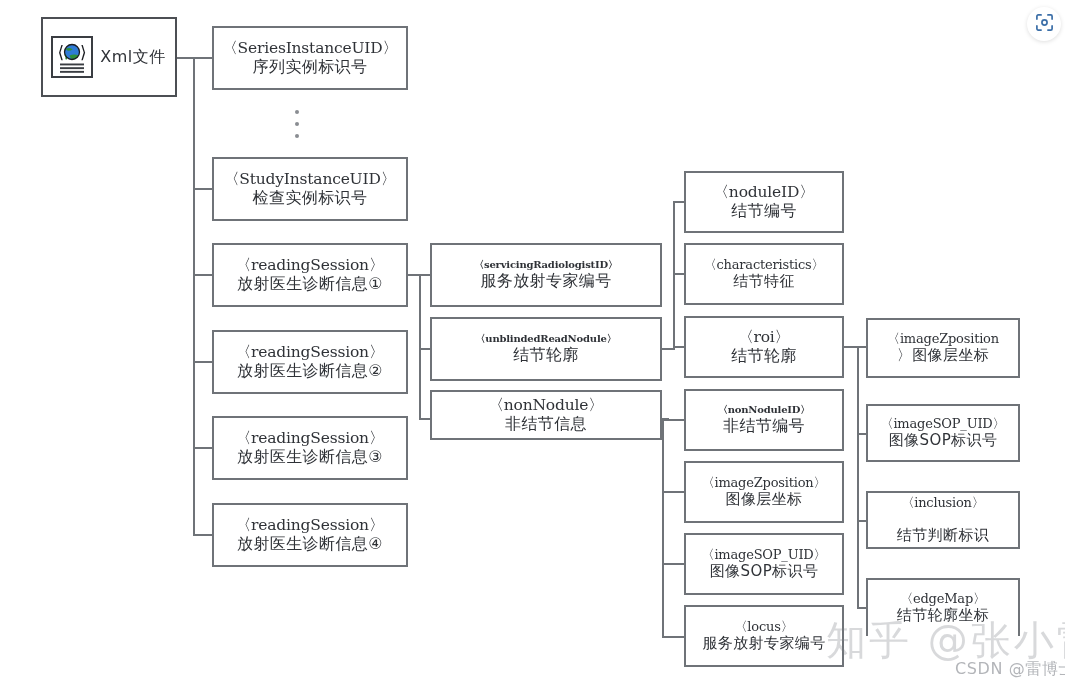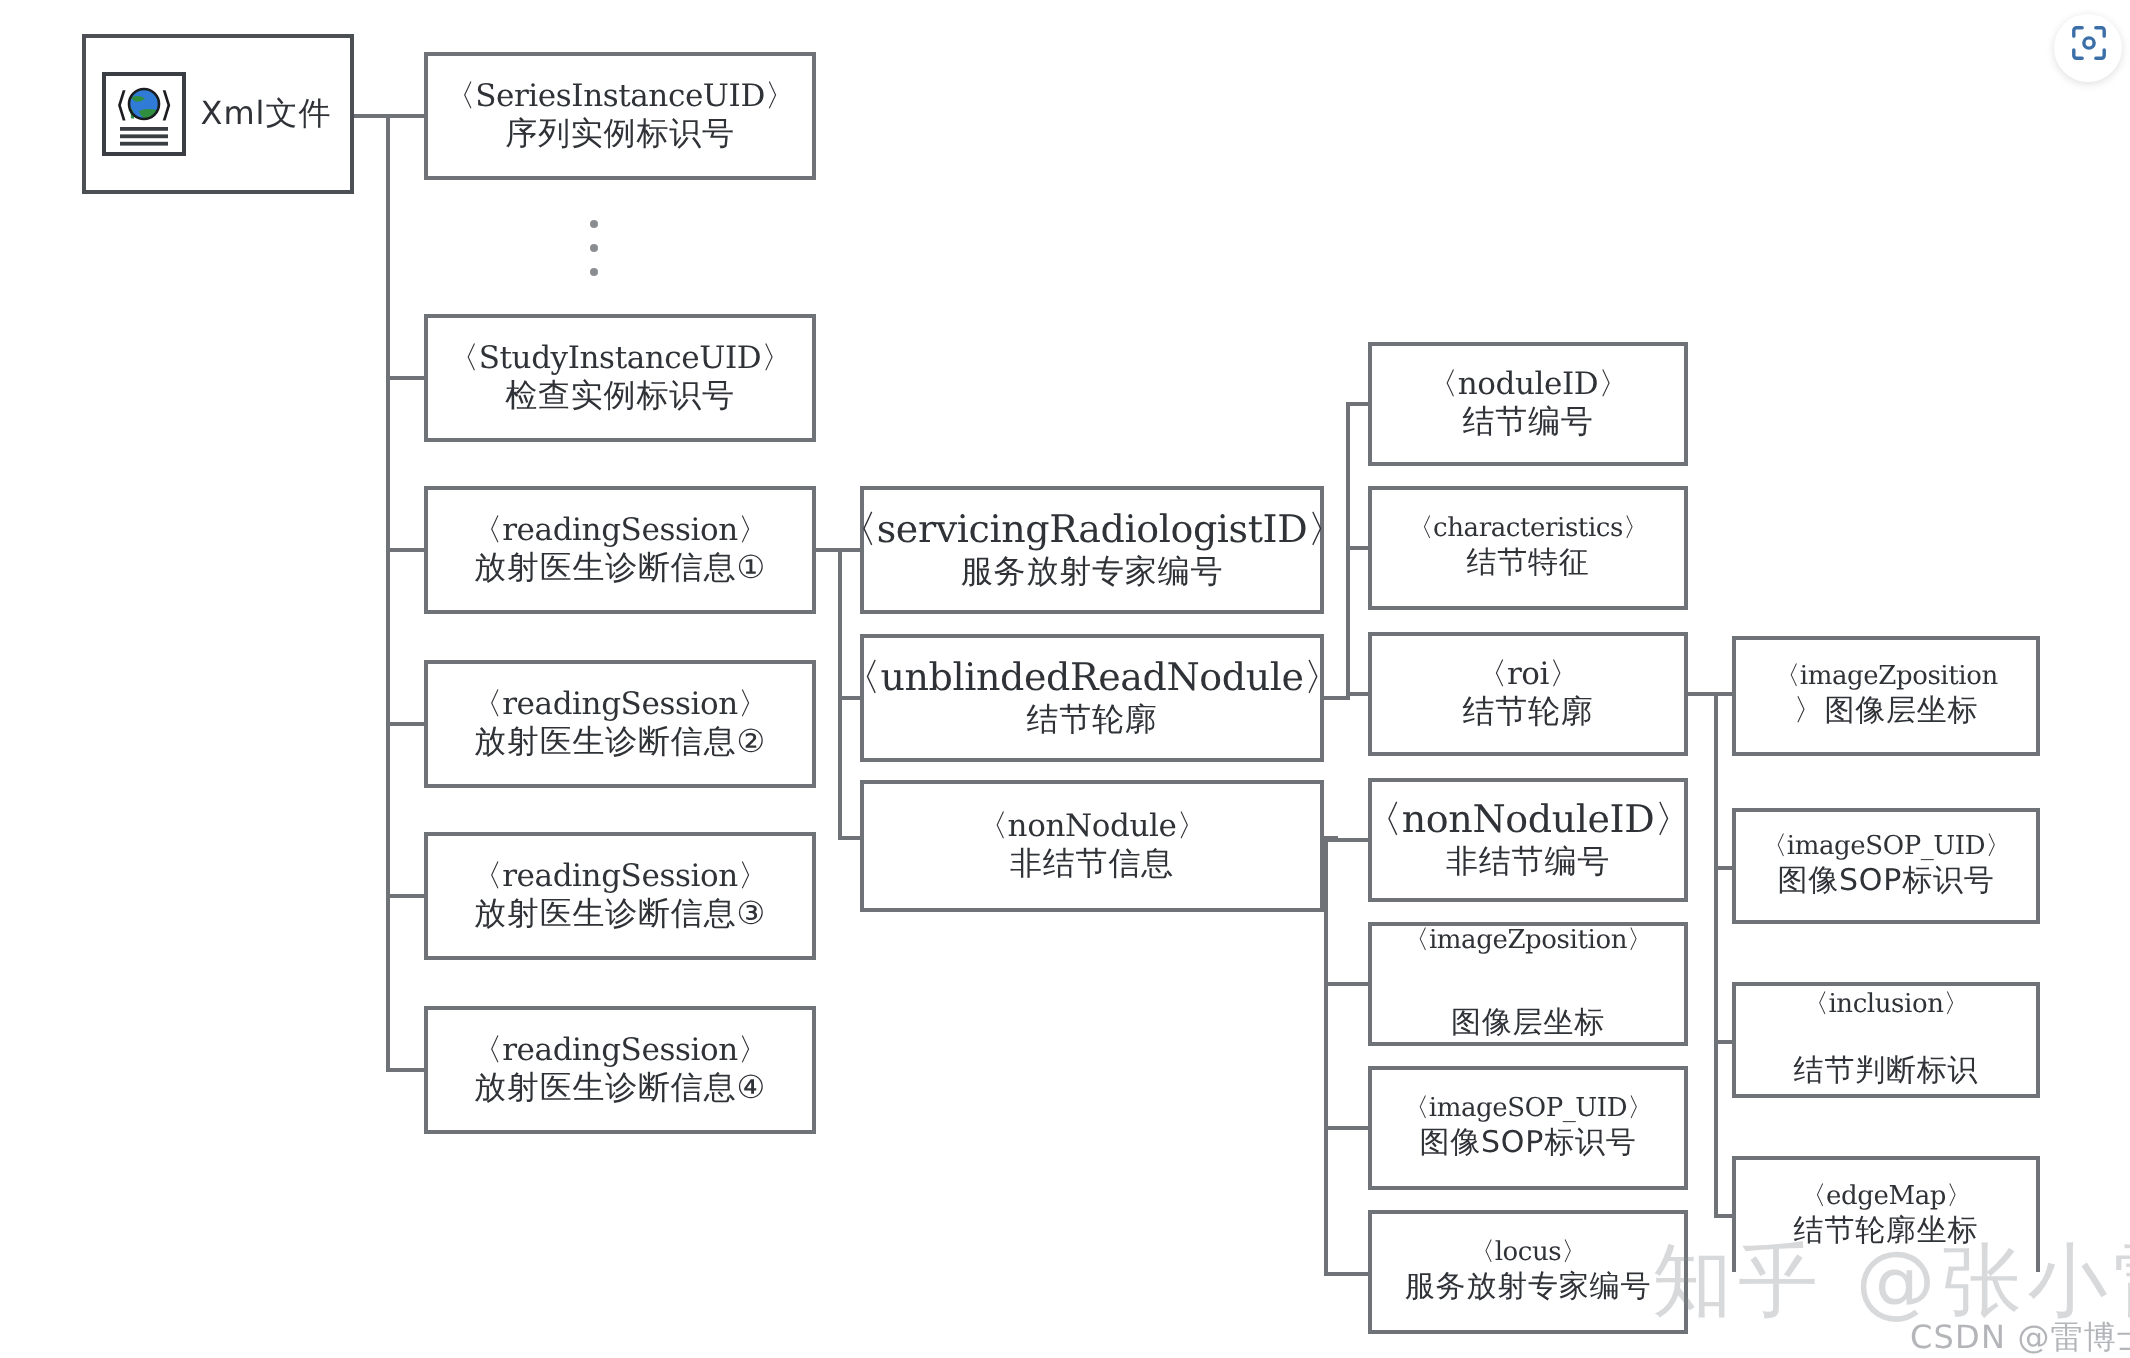--- a/index.html
+++ b/index.html
@@ -40,21 +40,21 @@
     letter-spacing: -0.2px;
     white-space: nowrap;
   }
   .node .cn {
     font-family: "DejaVu Sans", "Liberation Sans", sans-serif;
     font-size: 16px;
     letter-spacing: 0.4px;
     white-space: nowrap;
     margin-top: 1px;
   }
-  .node.tight .tag { font-size: 19px; }
+  .node.tight .tag { font-size: 10px; font-weight: bold; }
   .node.tight2 .tag { font-size: 13px; }
   .node.tight2 .cn { font-size: 15px; }
 
   
   #root-node {
     position: absolute;
     box-sizing: border-box;
     border: 2px solid #4c4f54;
     background: #ffffff;
     display: flex;
@@ -241,21 +241,21 @@
   <div class="node tight" style="left:430px; top:243px; width:232px; height:64px;">
     <span class="tag">〈servicingRadiologistID〉</span>
     <span class="cn">服务放射专家编号</span>
   </div>
 
   <div class="node tight" style="left:430px; top:317px; width:232px; height:64px;">
     <span class="tag">〈unblindedReadNodule〉</span>
     <span class="cn">结节轮廓</span>
   </div>
 
-  <div class="node" style="left:430px; top:390px; width:232px; height:66px;">
+  <div class="node" style="left:430px; top:390px; width:232px; height:50px;">
     <span class="tag">〈nonNodule〉</span>
     <span class="cn">非结节信息</span>
   </div>
 
   <div class="node" style="left:684px; top:171px; width:160px; height:62px;">
     <span class="tag">〈noduleID〉</span>
     <span class="cn">结节编号</span>
   </div>
 
   <div class="node tight2" style="left:684px; top:243px; width:160px; height:62px;">
@@ -266,21 +266,21 @@
   <div class="node" style="left:684px; top:316px; width:160px; height:62px;">
     <span class="tag">〈roi〉</span>
     <span class="cn">结节轮廓</span>
   </div>
 
   <div class="node tight" style="left:684px; top:389px; width:160px; height:62px;">
     <span class="tag">〈nonNoduleID〉</span>
     <span class="cn">非结节编号</span>
   </div>
 
-  <div class="node tight2" style="left:684px; top:461px; width:160px; height:62px;justify-content:space-between;">
+  <div class="node tight2" style="left:684px; top:461px; width:160px; height:62px;">
     <span class="tag">〈imageZposition〉</span>
     <span class="cn">图像层坐标</span>
   </div>
 
   <div class="node tight2" style="left:684px; top:533px; width:160px; height:62px;">
     <span class="tag">〈imageSOP_UID〉</span>
     <span class="cn">图像SOP标识号</span>
   </div>
 
   <div class="node tight2" style="left:684px; top:605px; width:160px; height:62px;">

